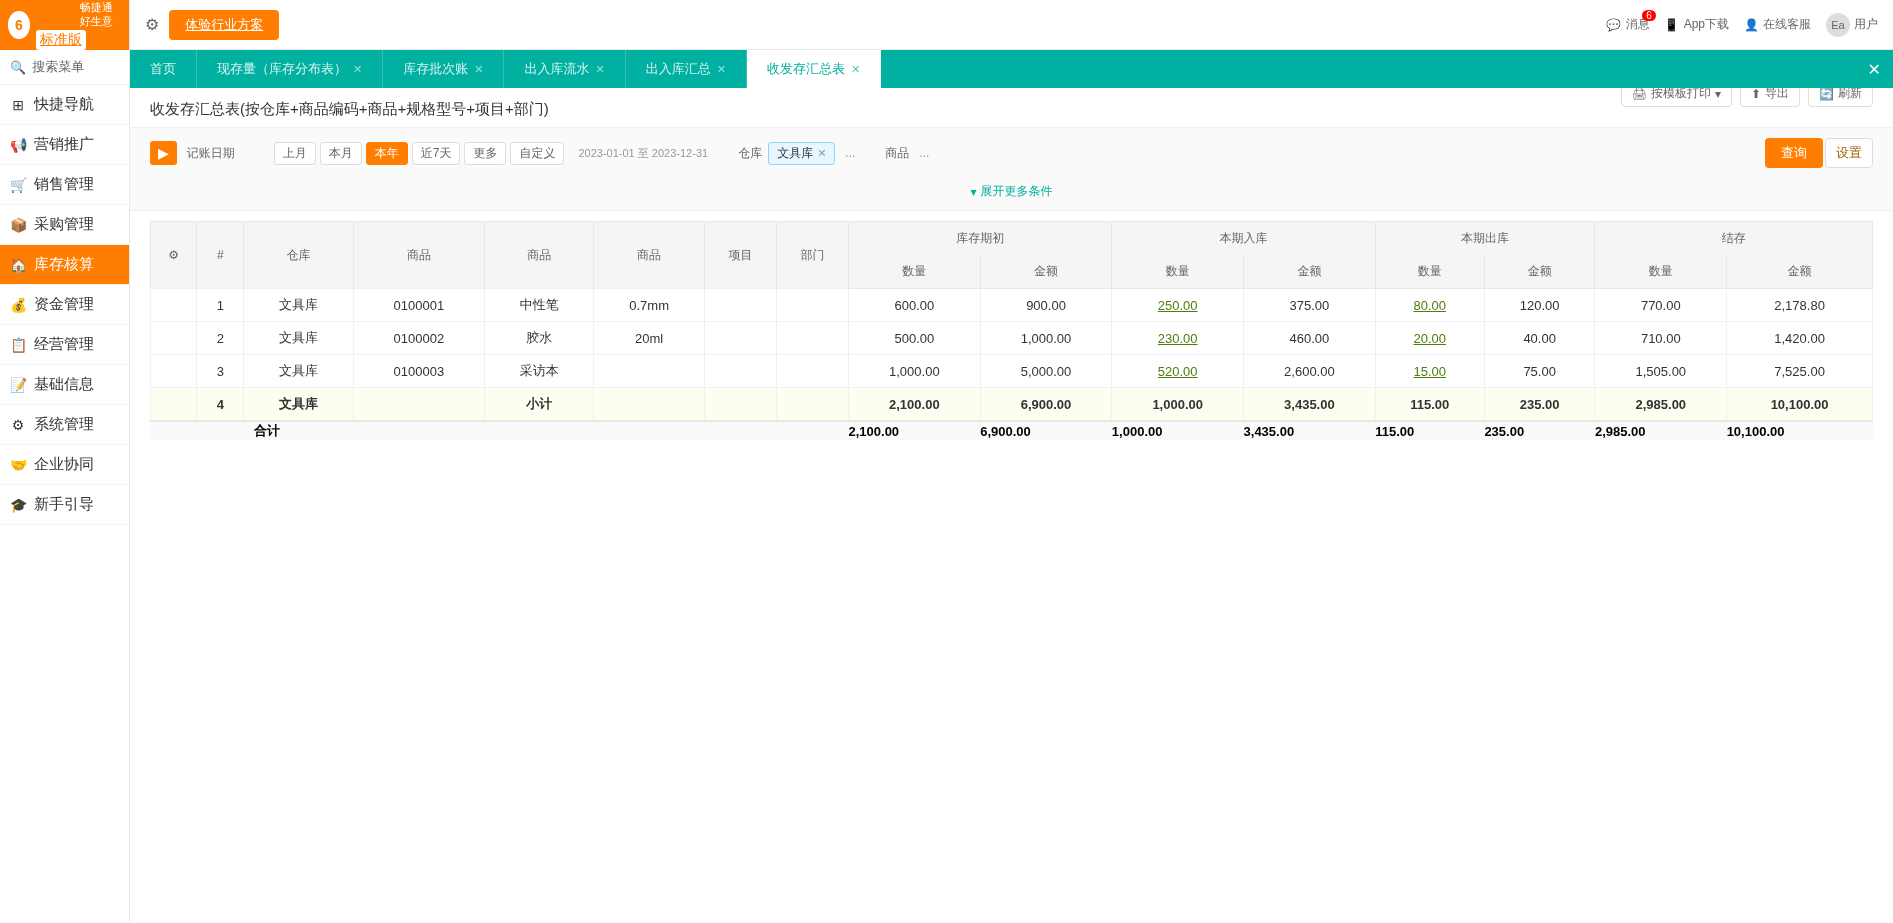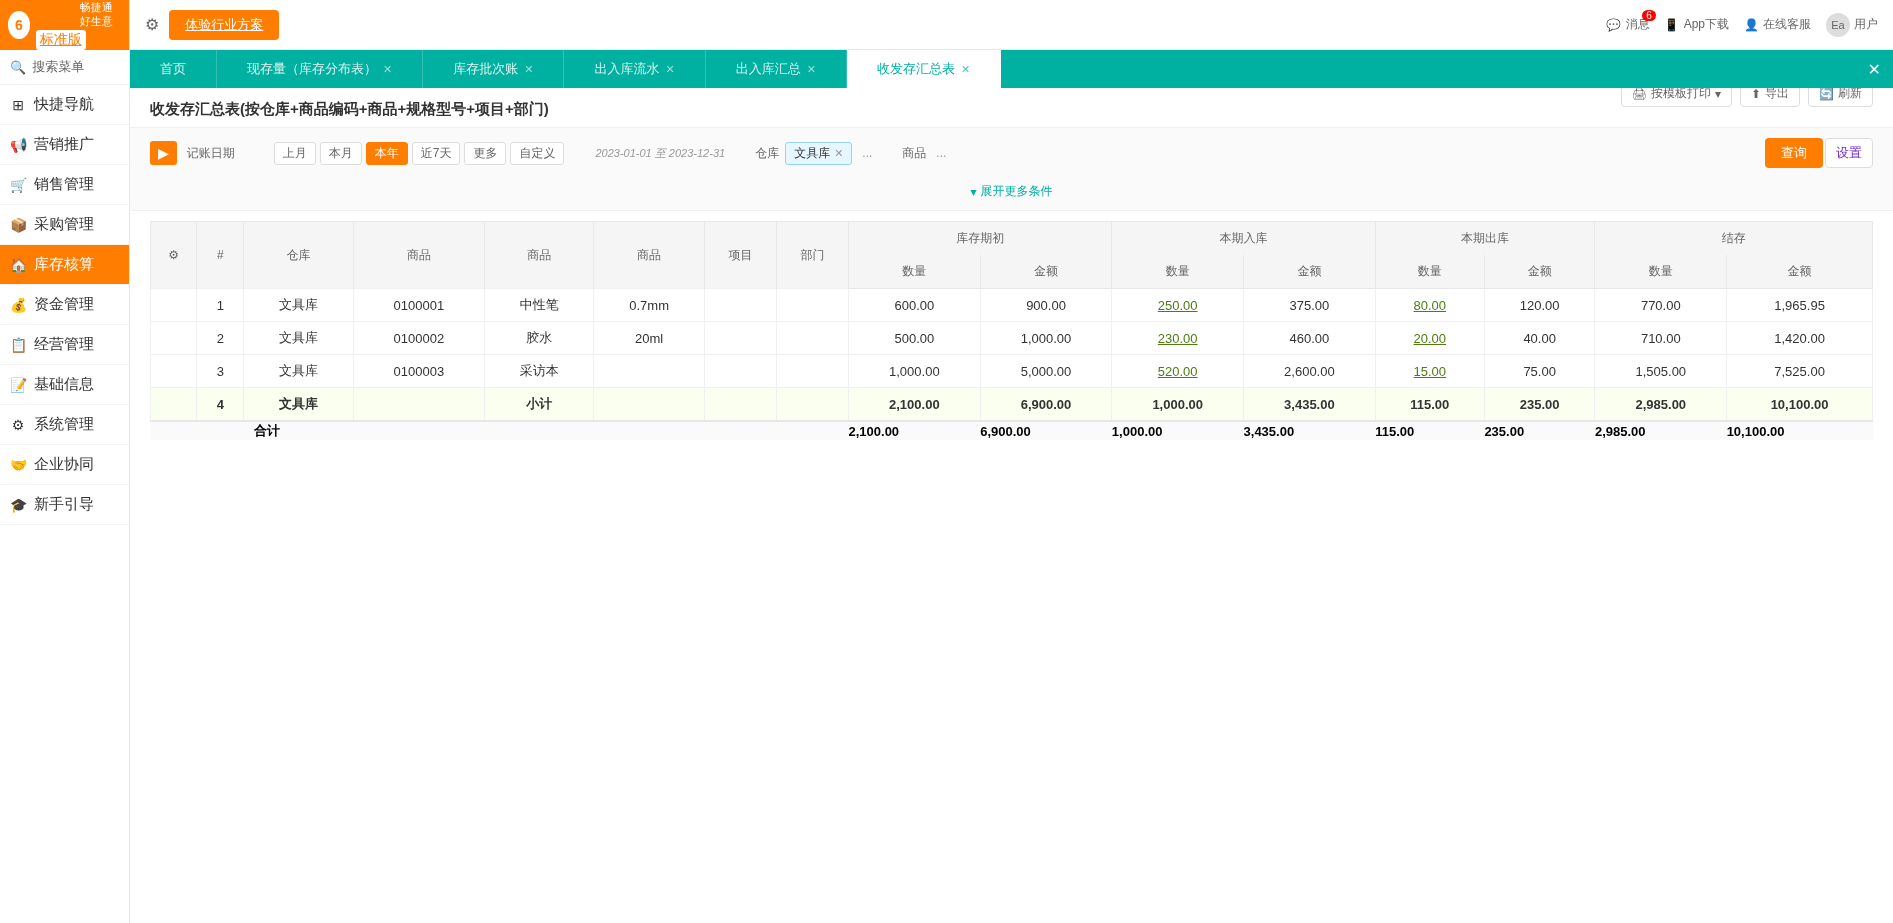--- a/index.html
+++ b/index.html
@@ -26,52 +26,52 @@
     .top-header-title { font-size: 13px; color: #333; flex: 1; }
     .top-header-settings { cursor: pointer; color: #666; font-size: 16px; }
     .top-header-trial-btn { background: #ff7d00; color: #fff; border: none; padding: 6px 16px; border-radius: 4px; cursor: pointer; font-size: 13px; text-decoration: underline; }
     .top-header-actions { display: flex; align-items: center; gap: 15px; margin-left: auto; }
     .top-header-action { display: flex; align-items: center; gap: 4px; cursor: pointer; color: #666; font-size: 12px; position: relative; }
     .badge { background: #f00; color: #fff; border-radius: 10px; padding: 0 4px; font-size: 10px; position: absolute; top: -6px; right: -6px; }
     .user-avatar { width: 24px; height: 24px; background: #ddd; border-radius: 50%; display: flex; align-items: center; justify-content: center; font-size: 11px; color: #666; }
 
     
     .tabs { background: #00b0a0; display: flex; align-items: center; height: 38px; overflow: hidden; }
-    .tab { display: flex; align-items: center; padding: 0 30px; height: 100%; cursor: pointer; color: rgba(255,255,255,0.85); font-size: 13px; gap: 6px; border-right: 1px solid rgba(255,255,255,0.2); }
+    .tab { display: flex; align-items: center; padding: 0 20px; height: 100%; cursor: pointer; color: rgba(255,255,255,0.85); font-size: 13px; gap: 6px; border-right: 1px solid rgba(255,255,255,0.2); }
     .tab.active { background: #fff; color: #00b0a0; }
     .tab-close { font-size: 11px; color: inherit; opacity: 0.7; }
     .tabs-close-all { margin-left: auto; padding: 0 12px; color: #fff; cursor: pointer; font-size: 16px; }
 
     
     .content { flex: 1; background: #fff; overflow: auto; padding: 0; }
 
     
     .page-header { padding: 12px 20px 8px; border-bottom: 1px solid #f0f0f0; }
-    .page-title { font-size: 15px; font-weight: 700; color: #333; }
+    .page-title { font-size: 15px; font-weight: 400; color: #333; }
     .page-actions { display: flex; align-items: center; gap: 8px; float: right; margin-top: -20px; }
     .btn-print { display: flex; align-items: center; gap: 4px; border: 1px solid #ddd; padding: 4px 10px; border-radius: 4px; cursor: pointer; color: #666; font-size: 12px; background: #fff; }
     .btn-export { display: flex; align-items: center; gap: 4px; border: 1px solid #ddd; padding: 4px 10px; border-radius: 4px; cursor: pointer; color: #666; font-size: 12px; background: #fff; }
     .btn-refresh { display: flex; align-items: center; gap: 4px; border: 1px solid #ddd; padding: 4px 10px; border-radius: 4px; cursor: pointer; color: #666; font-size: 12px; background: #fff; }
 
     
     .filter-area { padding: 10px 20px; background: #fafafa; border-bottom: 1px solid #f0f0f0; display: flex; align-items: center; gap: 15px; flex-wrap: wrap; }
     .filter-row { display: flex; align-items: center; gap: 10px; width: 100%; }
     .filter-toggle { background: #ff7d00; color: #fff; border: none; padding: 4px 8px; border-radius: 3px; cursor: pointer; font-size: 14px; }
     .filter-label { color: #666; font-size: 12px; white-space: nowrap; }
     .filter-date-btns { display: flex; gap: 4px; align-items: center; margin-left: 29px; }
     .date-btn { border: 1px solid #ddd; background: #fff; padding: 2px 8px; border-radius: 3px; cursor: pointer; font-size: 12px; color: #666; }
     .date-btn.active { background: #ff7d00; color: #fff; border-color: #ff7d00; }
-    .filter-date-range { color: #999; font-size: 11px; margin-left: 21px; font-style: italic; }
+    .filter-date-range { color: #999; font-size: 11px; margin-left: 4px; }
     .filter-warehouse { display: flex; align-items: center; gap: 6px; margin-left: 20px; }
     .warehouse-tag { background: #e6f7ff; border: 1px solid #91d5ff; border-radius: 3px; padding: 2px 8px; font-size: 12px; color: #333; display: flex; align-items: center; gap: 4px; }
     .warehouse-tag-close { cursor: pointer; color: #999; font-size: 11px; }
     .filter-more { color: #999; cursor: pointer; font-size: 12px; margin-left: 4px; }
     .filter-goods { display: flex; align-items: center; gap: 6px; margin-left: 20px; }
     .btn-query { background: #ff7d00; color: #fff; border: none; padding: 5px 16px; border-radius: 4px; cursor: pointer; font-size: 13px; margin-left: auto; }
-    .btn-settings { background: #fff; color: #6d28d9; border: 1px solid #ddd; padding: 5px 10px; border-radius: 4px; cursor: pointer; font-size: 13px; }
+    .btn-settings { background: #fff; color: #a16207; border: 1px solid #ddd; padding: 5px 10px; border-radius: 4px; cursor: pointer; font-size: 13px; }
     .expand-conditions { display: flex; align-items: center; gap: 4px; color: #00b0a0; cursor: pointer; font-size: 12px; margin: 0 auto; }
 
     
     .table-container { padding: 0 20px; }
     table { width: 100%; border-collapse: collapse; margin-top: 10px; }
     thead tr th { background: #f5f5f5; padding: 8px 6px; text-align: center; font-size: 12px; color: #666; border: 1px solid #e8e8e8; font-weight: normal; }
     thead tr.header-top th { border-bottom: none; }
     thead tr.header-bottom th { border-top: none; }
     tbody tr td { padding: 7px 8px; text-align: center; border: 1px solid #f0f0f0; font-size: 13px; color: #333; }
     tbody tr.subtotal td { font-weight: bold; background: #fafff0; }
@@ -302,21 +302,21 @@
     <td>0.7mm</td>
     <td></td>
     <td></td>
     <td>600.00</td>
     <td>900.00</td>
     <td class="link">250.00</td>
     <td>375.00</td>
     <td class="link">80.00</td>
     <td>120.00</td>
     <td>770.00</td>
-    <td>1,965.95</td>
+    <td>2,178.80</td>
   </tr>
             <tr>
     <td></td>
     <td>2</td>
     <td>文具库</td>
     <td>0100002</td>
     <td>胶水</td>
     <td>20ml</td>
     <td></td>
     <td></td>

